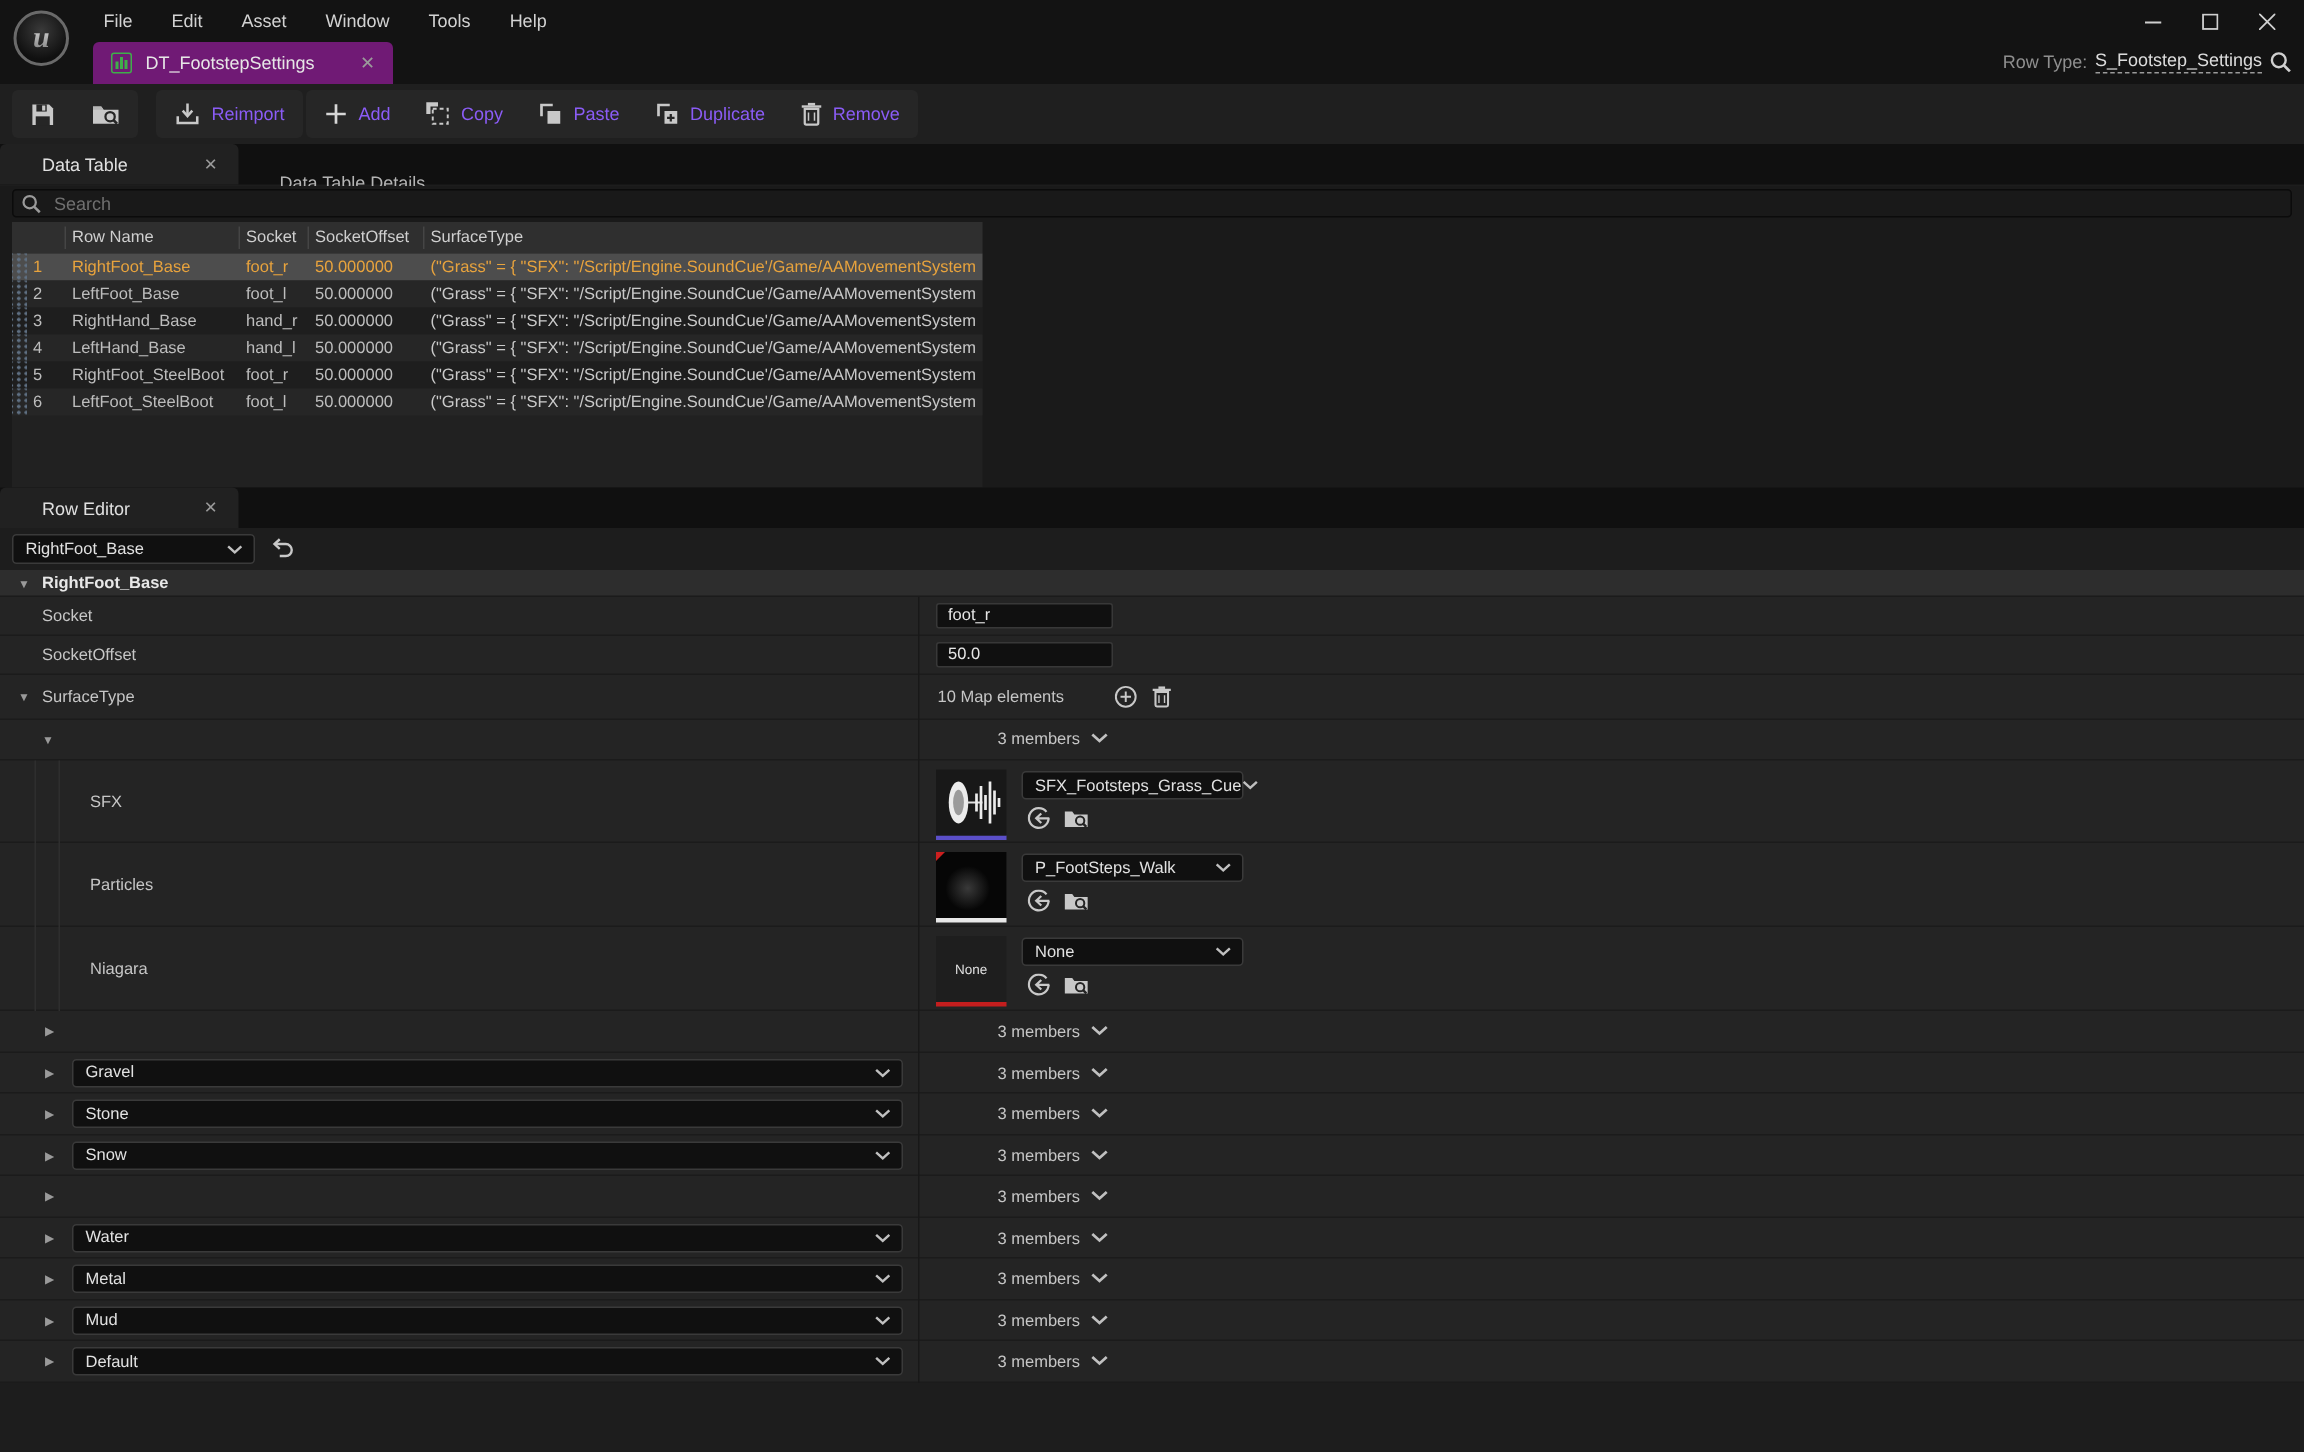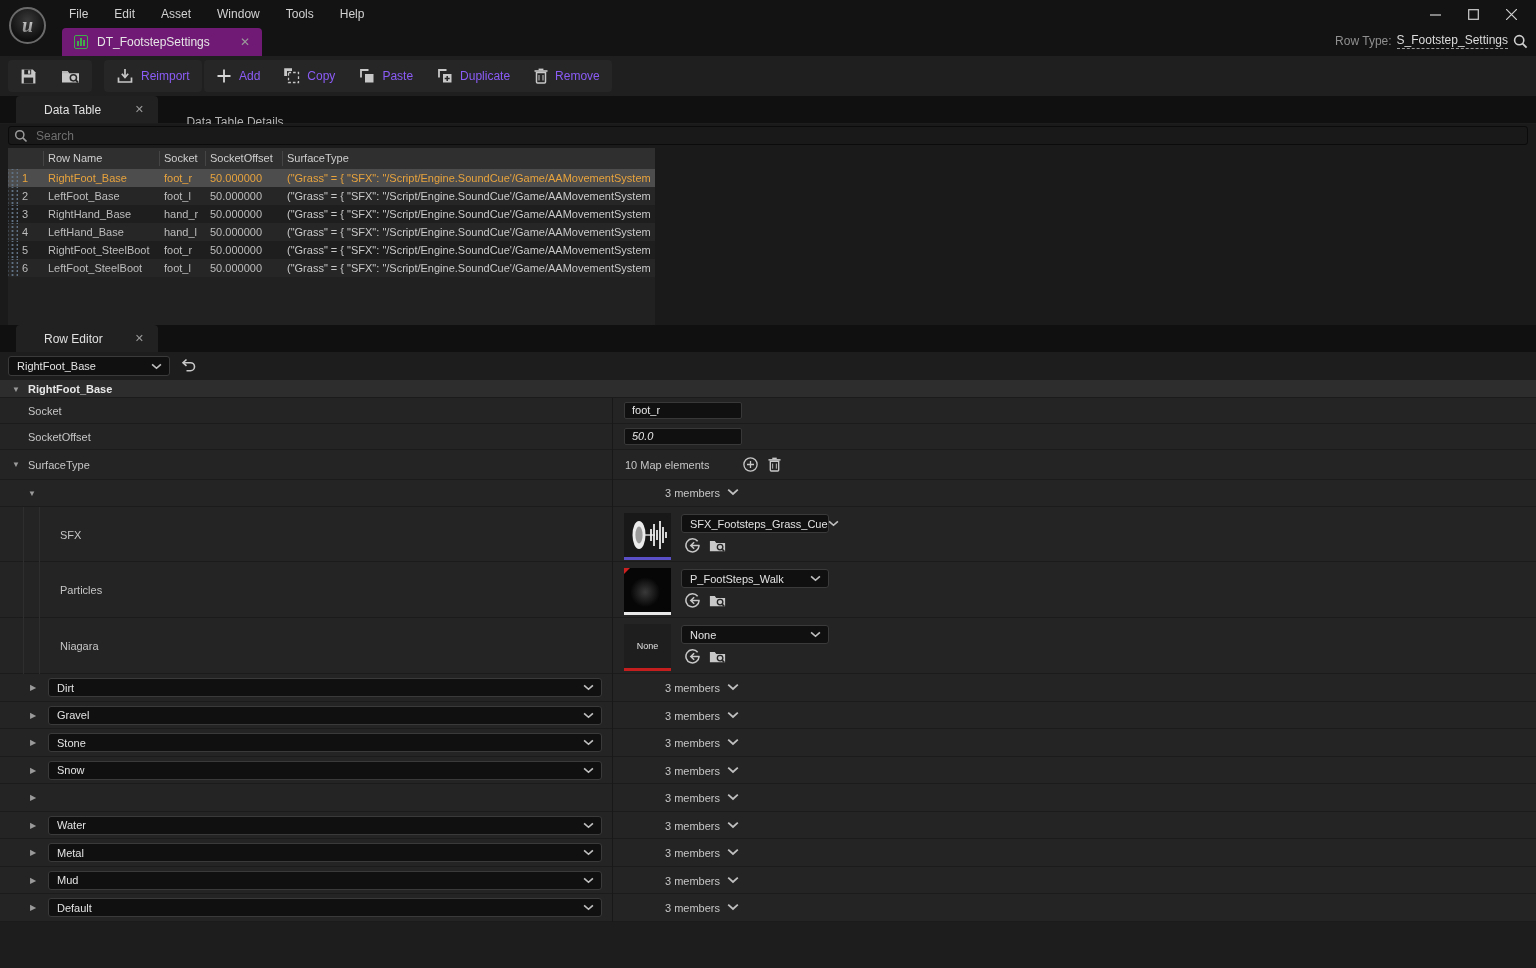--- a/index.html
+++ b/index.html
@@ -33,21 +33,21 @@
   #rowtype .val { font-size:12px; color:#dcdcdc; border-bottom:1px dashed #9a9a9a; padding-bottom:1px; }
 
   
   #toolbar { position:absolute; left:0; top:56px; width:1536px; height:40px; background:#1f1f1f; }
   .tgroup { position:absolute; top:4px; height:32px; background:#262626; border-radius:4px; display:flex; align-items:center; }
   .tbtn { display:flex; align-items:center; gap:7px; padding:0 12px; height:32px; font-size:12px; color:#8b5cf6; }
   .tbtn svg { display:block; }
 
   
   .tabstrip { position:absolute; left:0; width:1536px; height:27px; background:#101010; }
-  .ptab-active { position:absolute; left:16px; top:0; width:142px; height:27px; background:#212121;
+  .ptab-active { position:absolute; left:0; top:0; width:159px; height:27px; background:#212121;
                  border-radius:4px 4px 0 0; display:flex; align-items:center;justify-content:center; }
   .ptab-active .t { margin-left:28px; font-size:12px; color:#e0e0e0; }
   .ptab-active .x { margin-left:auto; margin-right:14px; font-size:11px; color:#9a9a9a; }
   .ptab-inactive { position:absolute; left:155px; top:12px; width:160px; height:27px; display:flex; align-items:center; justify-content:center;
                  font-size:12px; color:#b4b4b4; }
 
   
   #search { position:absolute; left:8px; top:126px; width:1520px; height:19px; background:#191919;
             border:1px solid #0b0b0b; border-radius:3px; display:flex; align-items:center; }
   #search svg { margin-left:5px; }
@@ -350,21 +350,21 @@
       <span class="plabel">RightFoot_Base</span>
     </div>
 
     <div class="prow r26">
       <span class="plabel" style="left:28px; top:7px;">Socket</span>
       <div class="inputbox" style="top:4px;">foot_r</div>
     </div>
 
     <div class="prow r26">
       <span class="plabel" style="left:28px; top:7px;">SocketOffset</span>
-      <div class="inputbox" style="top:4px;font-style:italic;">50.0</div>
+      <div class="inputbox" style="top:4px;">50.0</div>
     </div>
 
     <div class="prow r30">
       <span class="tri" style="left:12px; top:10px;">▼</span>
       <span class="plabel" style="left:28px; top:9px;">SurfaceType</span>
       <span class="val-label" style="top:9px;">10 Map elements</span>
       <svg class="vicon" style="left:743px; top:7px;" width="15" height="15" viewBox="0 0 15 15">
           <circle cx="7.5" cy="7.5" r="6.6" fill="none" stroke="#c8c8c8" stroke-width="1.3"></circle>
           <path d="M7.5 4 v7 M4 7.5 h7" stroke="#c8c8c8" stroke-width="1.3"></path>
         </svg>
@@ -475,132 +475,126 @@
       <svg class="vicon" style="left:709px; top:31px;" width="17" height="15" viewBox="0 0 19 16">
           <path d="M1 3 h5.5 l1.6 2.2 H18 v9.3 H1 z" fill="#c8c8c8"></path>
           <circle cx="12.4" cy="9.8" r="3.1" fill="none" stroke="#242424" stroke-width="1.5"></circle>
           <line x1="14.6" y1="12" x2="17" y2="14.4" stroke="#242424" stroke-width="1.8"></line>
         </svg>
     </div>
 
     <div id="surface-list">
   <div class="prow">
     <span class="tri">▶</span>
+    <span class="members">3 members</span>
+    <svg class="mchev" width="12" height="8" viewBox="0 0 10 6">
+            <path d="M1 1 L5 4.6 L9 1" fill="none" stroke="#c0c0c0" stroke-width="1.5"></path>
+          </svg>
+  </div>
+
+  <div class="prow">
+    <span class="tri">▶</span>
     <div class="combo surface-combo">
-      <span class="cl">Dirt</span>
+      <span class="cl">Gravel</span>
       <svg width="11" height="7" viewBox="0 0 10 6">
               <path d="M1 1 L5 4.6 L9 1" fill="none" stroke="#c0c0c0" stroke-width="1.5"></path>
             </svg>
     </div>
     <span class="members">3 members</span>
     <svg class="mchev" width="12" height="8" viewBox="0 0 10 6">
             <path d="M1 1 L5 4.6 L9 1" fill="none" stroke="#c0c0c0" stroke-width="1.5"></path>
           </svg>
   </div>
 
   <div class="prow">
     <span class="tri">▶</span>
     <div class="combo surface-combo">
-      <span class="cl">Gravel</span>
+      <span class="cl">Stone</span>
       <svg width="11" height="7" viewBox="0 0 10 6">
               <path d="M1 1 L5 4.6 L9 1" fill="none" stroke="#c0c0c0" stroke-width="1.5"></path>
             </svg>
     </div>
     <span class="members">3 members</span>
     <svg class="mchev" width="12" height="8" viewBox="0 0 10 6">
             <path d="M1 1 L5 4.6 L9 1" fill="none" stroke="#c0c0c0" stroke-width="1.5"></path>
           </svg>
   </div>
 
   <div class="prow">
     <span class="tri">▶</span>
     <div class="combo surface-combo">
-      <span class="cl">Stone</span>
+      <span class="cl">Snow</span>
       <svg width="11" height="7" viewBox="0 0 10 6">
               <path d="M1 1 L5 4.6 L9 1" fill="none" stroke="#c0c0c0" stroke-width="1.5"></path>
             </svg>
     </div>
     <span class="members">3 members</span>
     <svg class="mchev" width="12" height="8" viewBox="0 0 10 6">
             <path d="M1 1 L5 4.6 L9 1" fill="none" stroke="#c0c0c0" stroke-width="1.5"></path>
           </svg>
   </div>
 
   <div class="prow">
     <span class="tri">▶</span>
+    <span class="members">3 members</span>
+    <svg class="mchev" width="12" height="8" viewBox="0 0 10 6">
+            <path d="M1 1 L5 4.6 L9 1" fill="none" stroke="#c0c0c0" stroke-width="1.5"></path>
+          </svg>
+  </div>
+
+  <div class="prow">
+    <span class="tri">▶</span>
     <div class="combo surface-combo">
-      <span class="cl">Snow</span>
+      <span class="cl">Water</span>
       <svg width="11" height="7" viewBox="0 0 10 6">
               <path d="M1 1 L5 4.6 L9 1" fill="none" stroke="#c0c0c0" stroke-width="1.5"></path>
             </svg>
     </div>
     <span class="members">3 members</span>
     <svg class="mchev" width="12" height="8" viewBox="0 0 10 6">
             <path d="M1 1 L5 4.6 L9 1" fill="none" stroke="#c0c0c0" stroke-width="1.5"></path>
           </svg>
   </div>
 
   <div class="prow">
     <span class="tri">▶</span>
-    <span class="members">3 members</span>
-    <svg class="mchev" width="12" height="8" viewBox="0 0 10 6">
-            <path d="M1 1 L5 4.6 L9 1" fill="none" stroke="#c0c0c0" stroke-width="1.5"></path>
-          </svg>
-  </div>
-
-  <div class="prow">
-    <span class="tri">▶</span>
     <div class="combo surface-combo">
-      <span class="cl">Water</span>
+      <span class="cl">Metal</span>
       <svg width="11" height="7" viewBox="0 0 10 6">
               <path d="M1 1 L5 4.6 L9 1" fill="none" stroke="#c0c0c0" stroke-width="1.5"></path>
             </svg>
     </div>
     <span class="members">3 members</span>
     <svg class="mchev" width="12" height="8" viewBox="0 0 10 6">
             <path d="M1 1 L5 4.6 L9 1" fill="none" stroke="#c0c0c0" stroke-width="1.5"></path>
           </svg>
   </div>
 
   <div class="prow">
     <span class="tri">▶</span>
     <div class="combo surface-combo">
-      <span class="cl">Metal</span>
+      <span class="cl">Mud</span>
       <svg width="11" height="7" viewBox="0 0 10 6">
               <path d="M1 1 L5 4.6 L9 1" fill="none" stroke="#c0c0c0" stroke-width="1.5"></path>
             </svg>
     </div>
     <span class="members">3 members</span>
     <svg class="mchev" width="12" height="8" viewBox="0 0 10 6">
             <path d="M1 1 L5 4.6 L9 1" fill="none" stroke="#c0c0c0" stroke-width="1.5"></path>
           </svg>
   </div>
 
   <div class="prow">
     <span class="tri">▶</span>
     <div class="combo surface-combo">
-      <span class="cl">Mud</span>
+      <span class="cl">Default</span>
       <svg width="11" height="7" viewBox="0 0 10 6">
               <path d="M1 1 L5 4.6 L9 1" fill="none" stroke="#c0c0c0" stroke-width="1.5"></path>
             </svg>
     </div>
     <span class="members">3 members</span>
     <svg class="mchev" width="12" height="8" viewBox="0 0 10 6">
             <path d="M1 1 L5 4.6 L9 1" fill="none" stroke="#c0c0c0" stroke-width="1.5"></path>
           </svg>
   </div>
-
-  <div class="prow">
-    <span class="tri">▶</span>
-    <div class="combo surface-combo">
-      <span class="cl">Default</span>
-      <svg width="11" height="7" viewBox="0 0 10 6">
-              <path d="M1 1 L5 4.6 L9 1" fill="none" stroke="#c0c0c0" stroke-width="1.5"></path>
-            </svg>
-    </div>
-    <span class="members">3 members</span>
-    <svg class="mchev" width="12" height="8" viewBox="0 0 10 6">
-            <path d="M1 1 L5 4.6 L9 1" fill="none" stroke="#c0c0c0" stroke-width="1.5"></path>
-          </svg>
-  </div>
 </div>
   </div>
 </div>
 
 </body></html>

